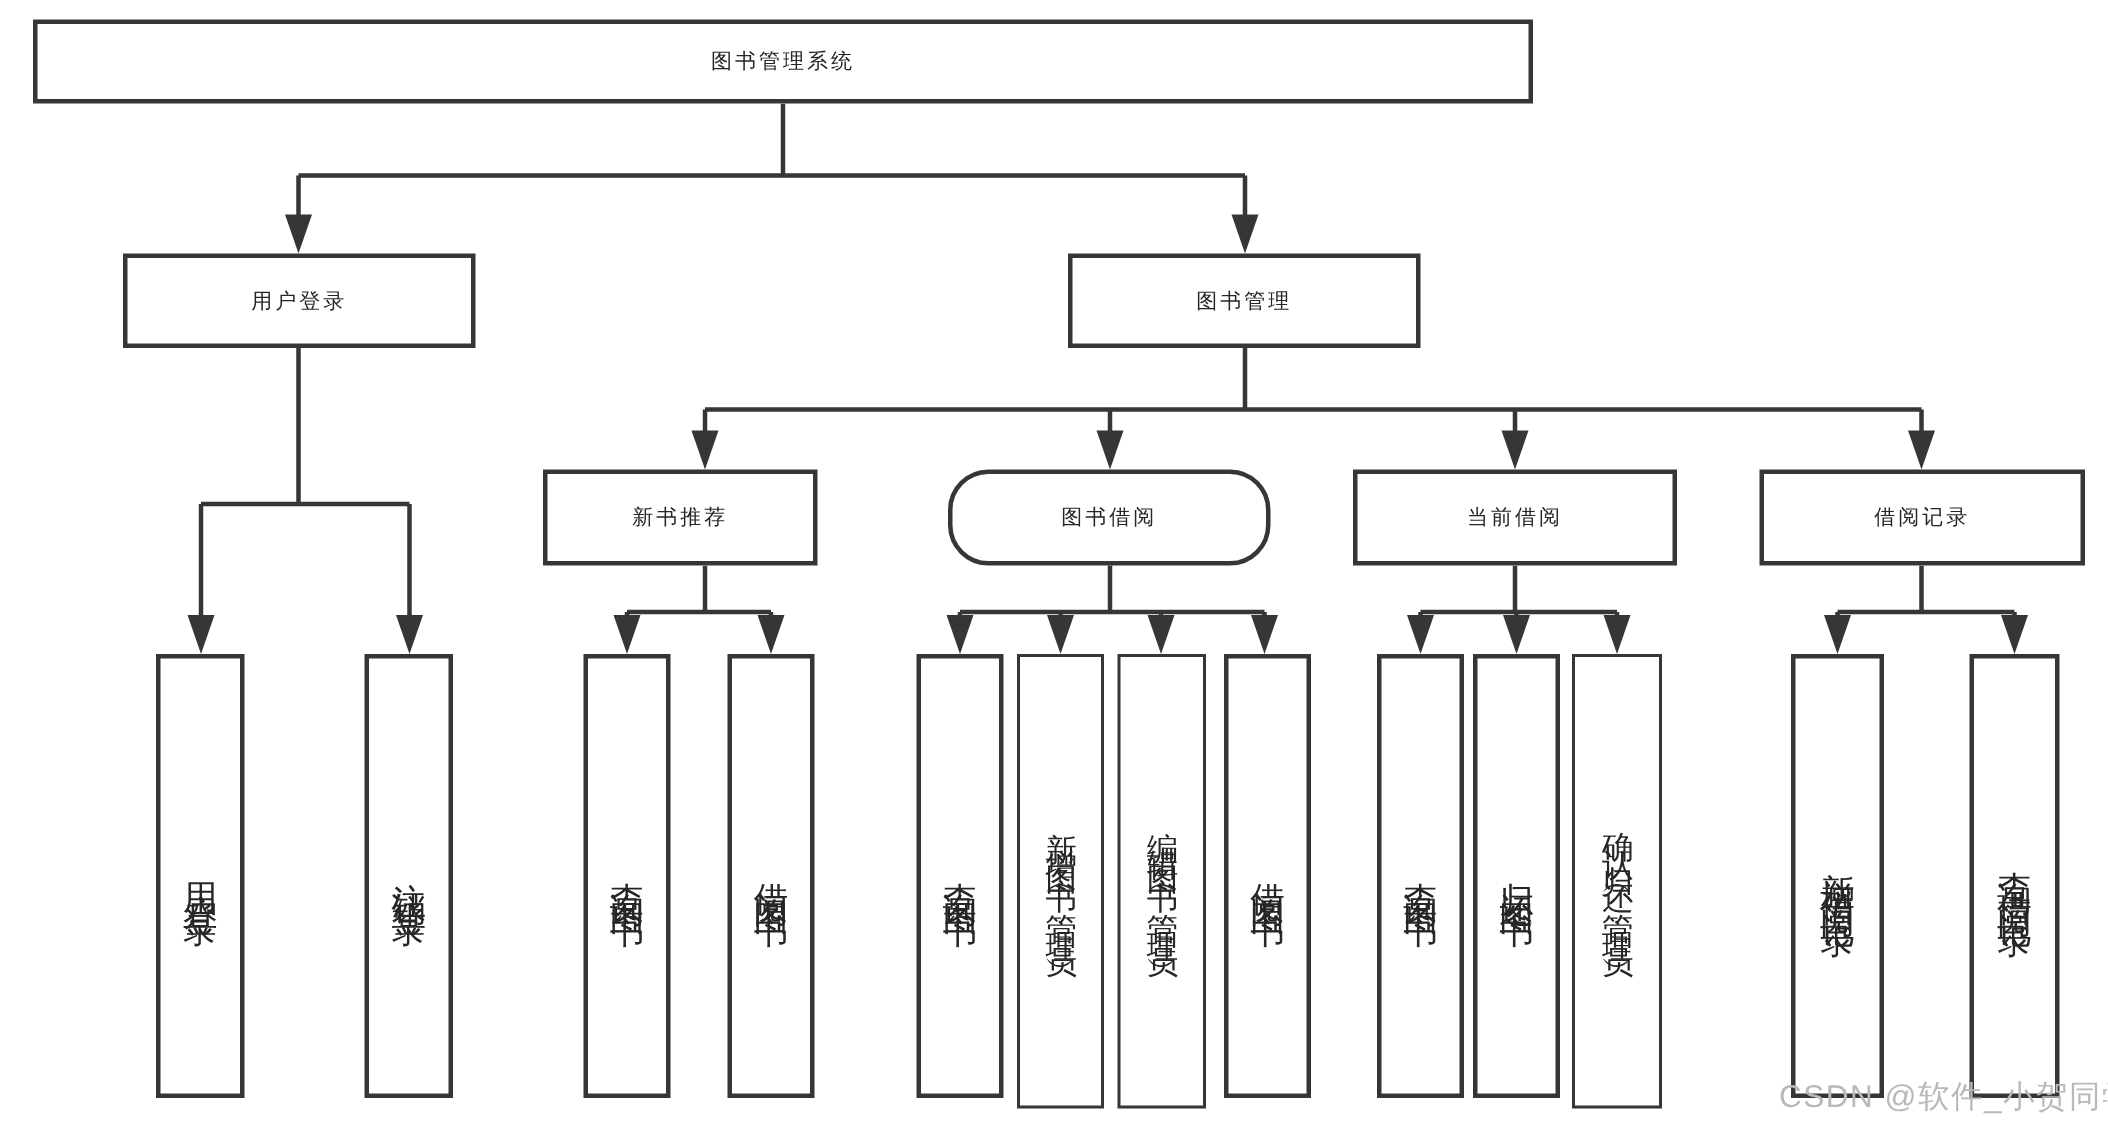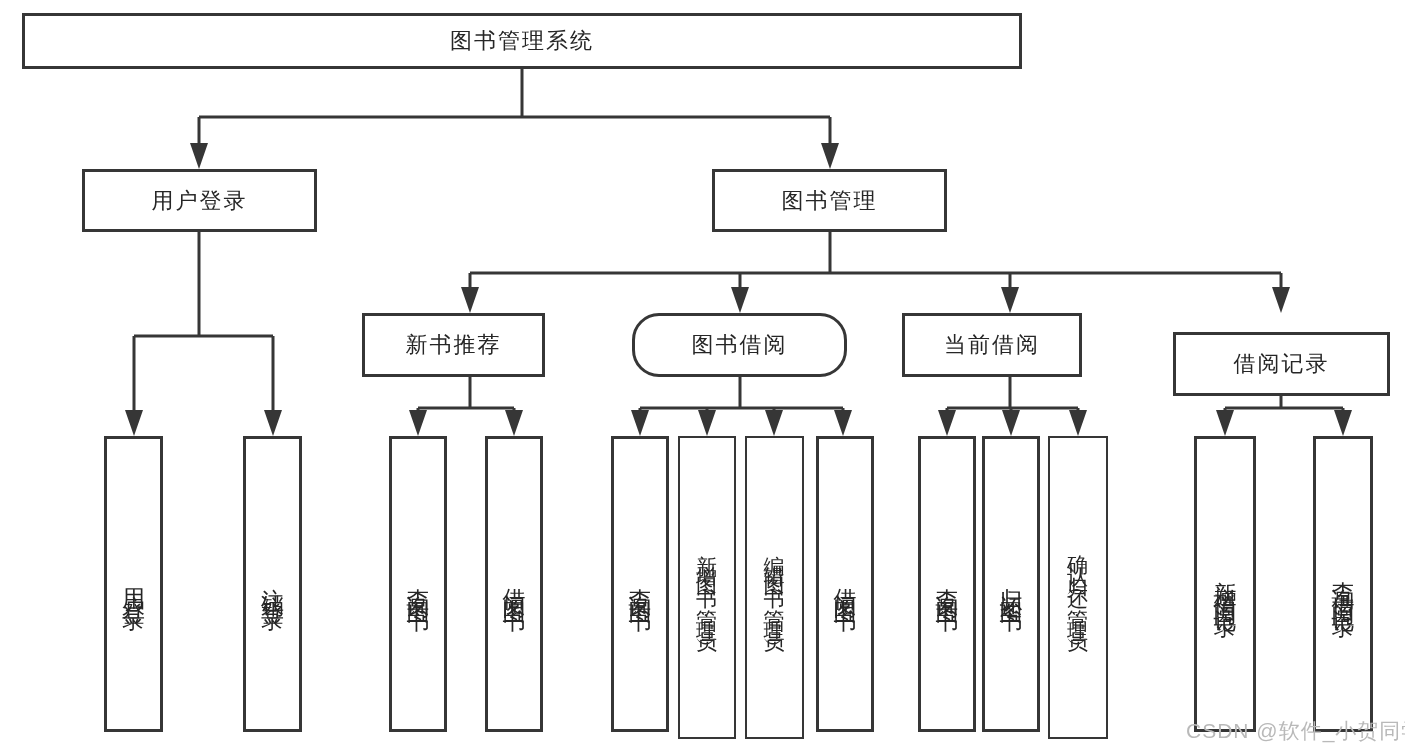--- a/index.html
+++ b/index.html
@@ -26,21 +26,21 @@
     box-sizing: border-box;
     background: #ffffff;
     border: 3px solid #363636;
     display: flex;
     align-items: center;
     justify-content: center;
     color: #262626;
     z-index: 2;
   }
   .hbox span {
-    font-size: 22px;
+    font-size: 14px;
     letter-spacing: 2px;
     white-space: nowrap;
   }
   .leaf span {
     writing-mode: vertical-rl;
     text-orientation: upright;
     font-size: 23px;
     letter-spacing: 7px;
     line-height: 1;
   }
@@ -111,24 +111,24 @@
   <div class="box hbox" style="left:712px; top:169px; width:235px; height:63px;">
     <span>图书管理</span>
   </div>
 
   <div class="box hbox" style="left:362px; top:313px; width:183px; height:64px;">
     <span>新书推荐</span>
   </div>
   <div class="box hbox" style="left:632px; top:313px; width:215px; height:64px;border-radius:27px;">
     <span>图书借阅</span>
   </div>
-  <div class="box hbox" style="left:902px; top:313px; width:180px; height:64px;">
+  <div class="box hbox" style="left:902px; top:313px; width:216px; height:64px;">
     <span>当前借阅</span>
   </div>
-  <div class="box hbox" style="left:1173px; top:313px; width:217px; height:64px;margin-top:19px;">
+  <div class="box hbox" style="left:1173px; top:313px; width:217px; height:64px;">
     <span>借阅记录</span>
   </div>
 
   <div class="box leaf" style="left:104px; top:436px; width:59px; height:296px;">
     <span>用户登录</span>
   </div>
   <div class="box leaf" style="left:243px; top:436px; width:59px; height:296px;">
     <span>注销登录</span>
   </div>
 

